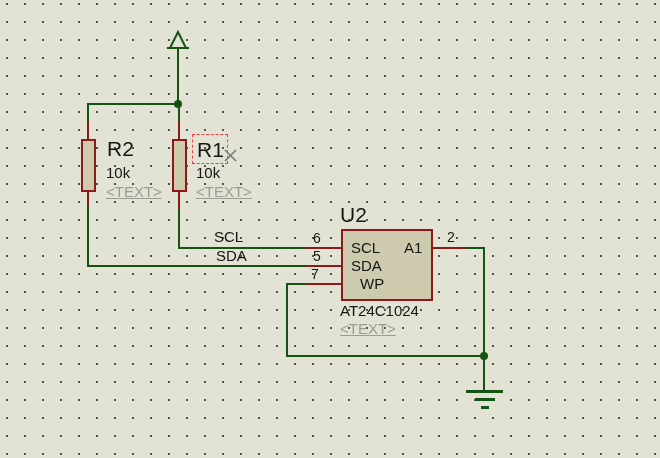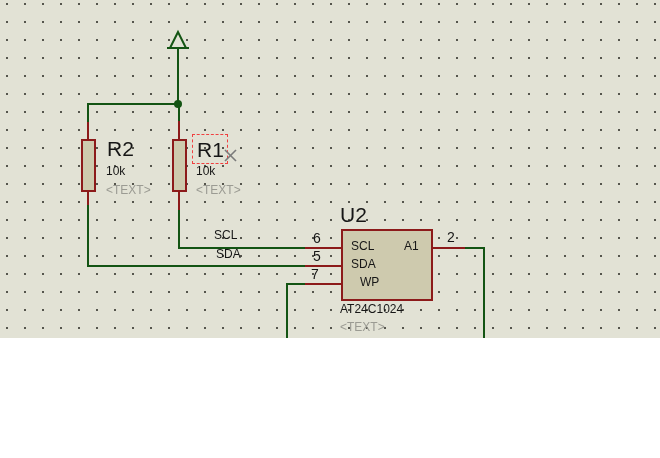--- a/index.html
+++ b/index.html
@@ -1,35 +1,35 @@
 <!DOCTYPE html>
 <html><head>
 <meta charset="utf-8">
 <style>
   html,body{margin:0;padding:0;}
   #canvas{
     position:relative;
-    width:660px;height:338px;
+    width:660px;height:458px;
     background-color:#E2E2D5;
     background-image:radial-gradient(circle,#55554d 0.9px, rgba(0,0,0,0) 1.1px);
     background-size:18px 18px;
     background-position:16px 13px;
     font-family:"Liberation Sans", sans-serif;
     overflow:hidden;
   }
   .abs{position:absolute;}
   .wire{position:absolute;background:#135413;}
   .pinstub{position:absolute;background:#8C1A1A;}
   .dot{position:absolute;width:8px;height:8px;border-radius:50%;background:#135413;}
   .body-fill{background:#CECAAE;border:2px solid #8C1A1A;position:absolute;box-sizing:border-box;}
   .txt{position:absolute;color:#161616;line-height:1;white-space:nowrap;}
   .ref{font-size:21px;}
-  .small{font-size:12px;}
+  .small{font-size:15px;}
   .pnum{font-size:14px;}
-  .gray{color:#9B9B93;}
+  .gray{color:#9B9B93;text-decoration:underline;}
   .selbox{position:absolute;border:1px dashed #F04040;box-sizing:border-box;}
 </style>
 </head>
 <body>
 
 <div id="canvas">
 
   <svg class="abs" style="left:166px;top:29px;" width="24" height="22">
     <polygon points="12,3 4,19 20,19" fill="none" stroke="#135413" stroke-width="2"></polygon>
     <line x1="1" y1="19" x2="23" y2="19" stroke="#135413" stroke-width="2"></line>

